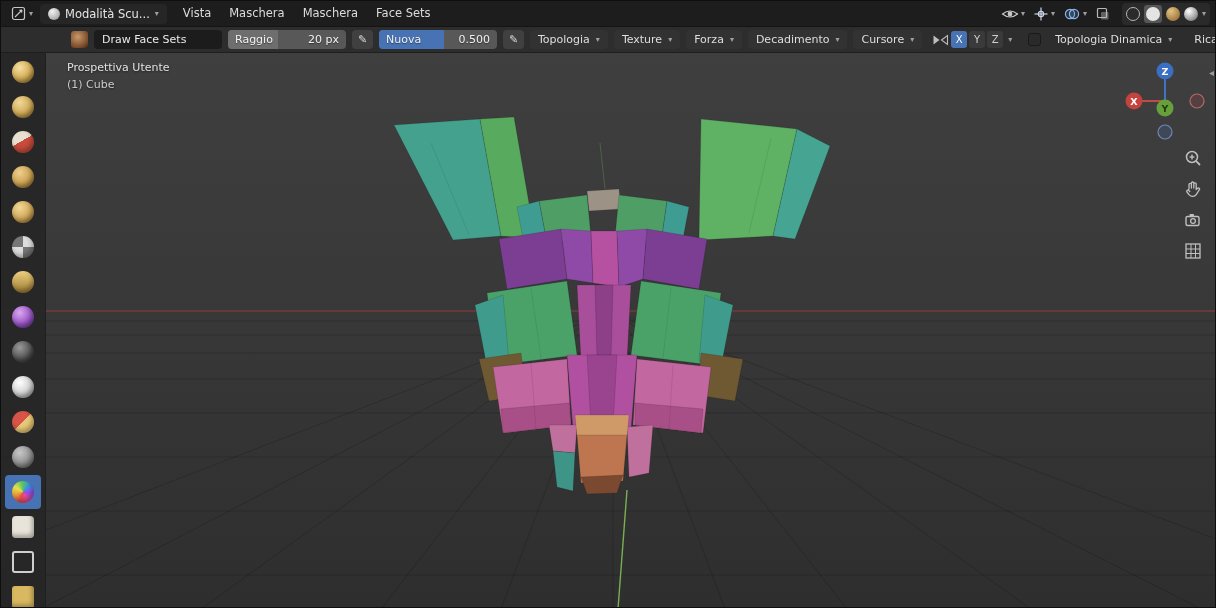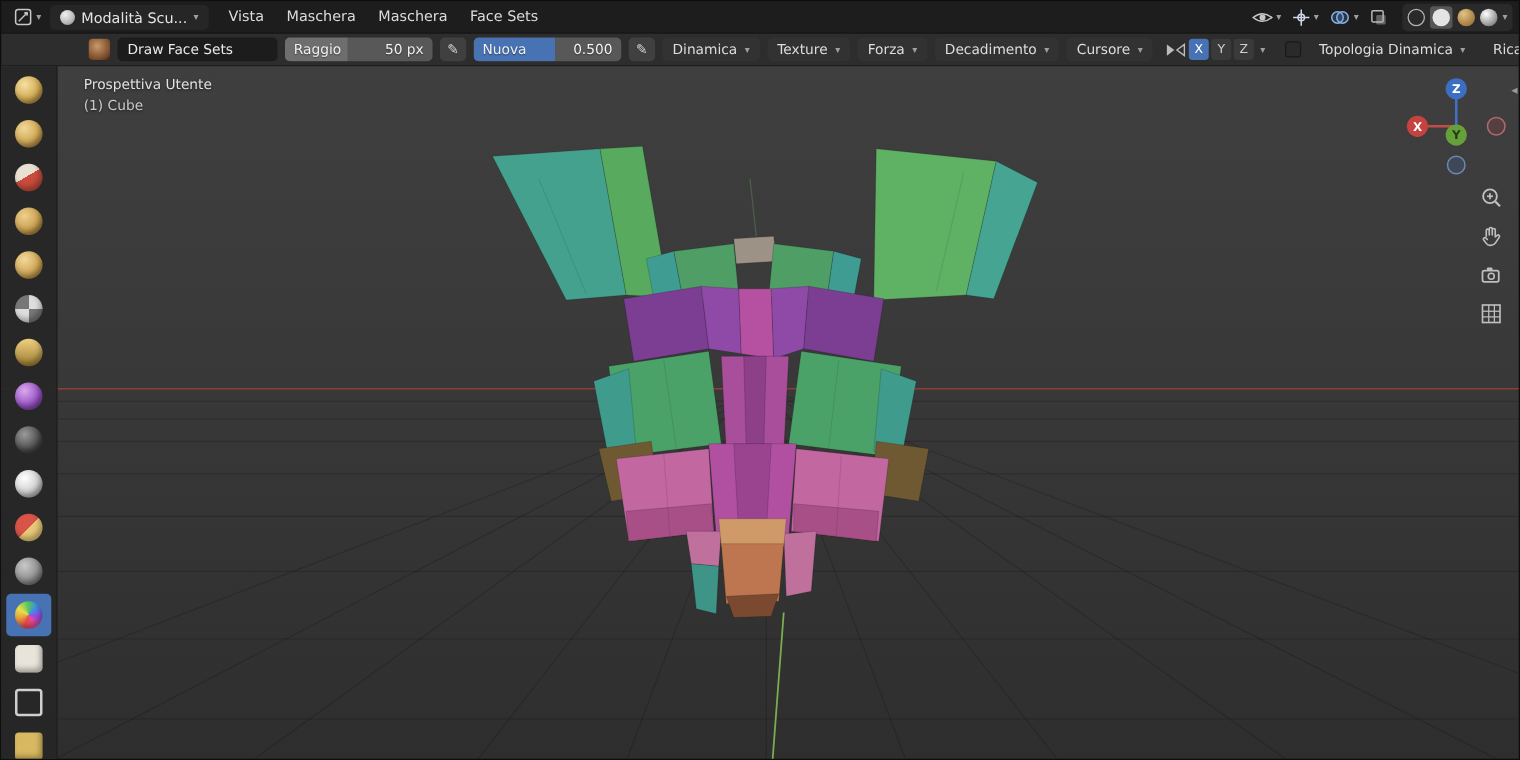--- a/index.html
+++ b/index.html
@@ -156,31 +156,31 @@
   </div>
 
   <div class="header">
     <span class="brush-thumb"></span>
     <div class="tool-field">
       <span>Draw Face Sets</span>
     </div>
     <div class="slider">
       <span class="fill r-fill"></span>
       <span>Raggio</span>
-      <span>50 px</span>
+      <span>20 px</span>
     </div>
     <div class="pen-btn">✎</div>
     <div class="slider">
       <span class="fill f-fill"></span>
       <span>Nuova</span>
       <span>0.500</span>
     </div>
     <div class="pen-btn">✎</div>
     <div class="dd">
-      <span>Dinamica</span>
+      <span>Topologia</span>
       <span class="chev">▾</span>
     </div>
     <div class="dd">
       <span>Texture</span>
       <span class="chev">▾</span>
     </div>
     <div class="dd">
       <span>Forza</span>
       <span class="chev">▾</span>
     </div>

